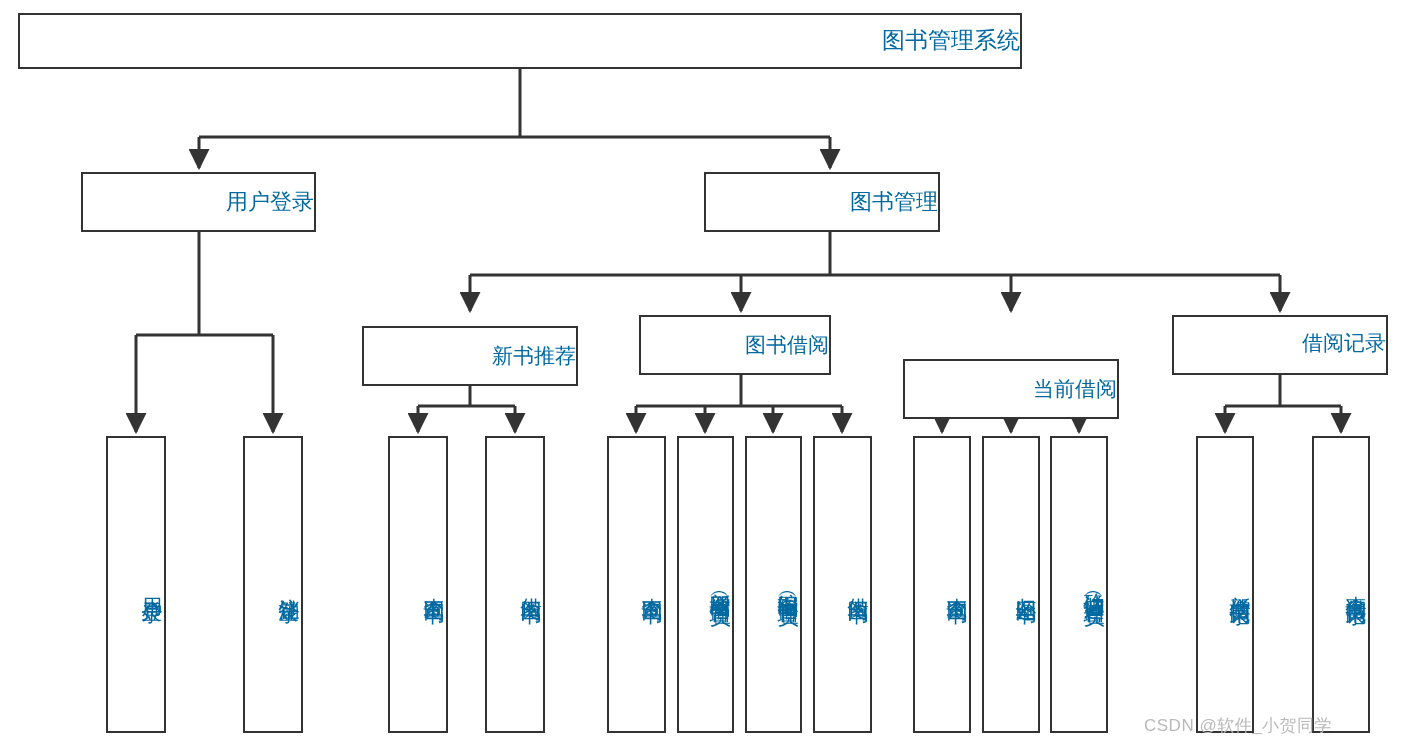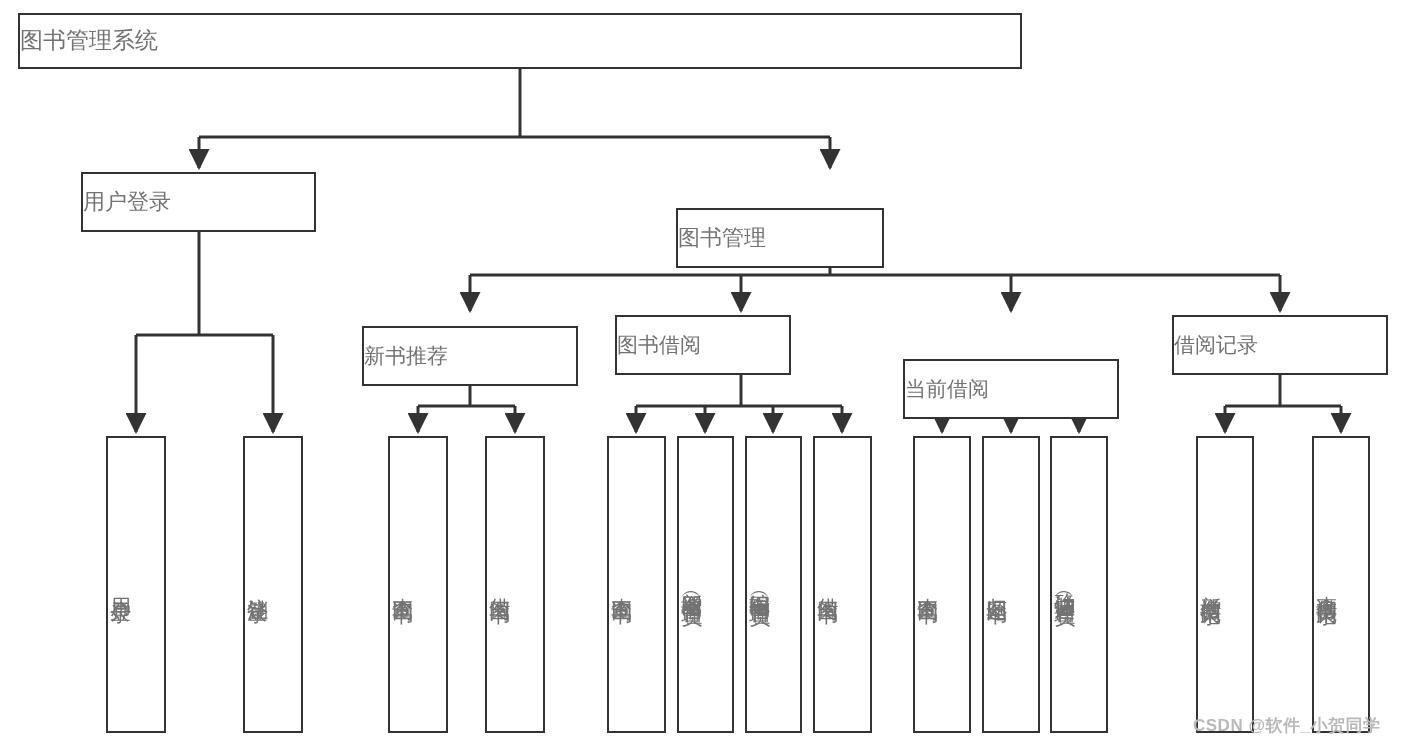--- a/index.html
+++ b/index.html
@@ -25,22 +25,22 @@
     height: 747px;
     pointer-events: none;
   }
   .node {
     position: absolute;
     box-sizing: border-box;
     border: 2px solid #333333;
     background: #ffffff;
     display: flex;
     align-items: center;
-    justify-content: flex-start;
-    color: #737373;
+    justify-content: flex-end;
+    color: #0369a1;
     overflow: hidden;
   }
   .node.root  { font-size: 23px; }
   .node.lvl2  { font-size: 22px; }
   .node.lvl3  { font-size: 21px; }
   .node.leaf  { font-size: 21px; }
   .node .label {
     line-height: 1.18;
     text-align: center;
     white-space: nowrap;
@@ -114,34 +114,34 @@
     </g>
   </svg>
 
   <div class="node root" style="left:18px; top:13px; width:1004px; height:56px;">
     <span class="label">图书管理系统</span>
   </div>
 
   <div class="node lvl2" style="left:81px; top:172px; width:235px; height:60px;">
     <span class="label">用户登录</span>
   </div>
-  <div class="node lvl2" style="left:676px; top:172px; width:208px; height:60px;margin-top:36px;">
+  <div class="node lvl2" style="left:704px; top:172px; width:236px; height:60px;">
     <span class="label">图书管理</span>
   </div>
 
   <div class="node lvl3" style="left:362px; top:326px; width:216px; height:60px;">
     <span class="label">新书推荐</span>
   </div>
-  <div class="node lvl3" style="left:615px; top:315px; width:176px; height:60px;">
+  <div class="node lvl3" style="left:639px; top:315px; width:192px; height:60px;">
     <span class="label">图书借阅</span>
   </div>
   <div class="node lvl3" style="left:903px; top:315px; width:216px; height:60px;margin-top:44px;">
     <span class="label">当前借阅</span>
   </div>
-  <div class="node lvl3" style="left:1172px; top:315px; width:216px; height:60px;">
+  <div class="node lvl3" style="left:1172px; top:315px; width:216px; height:60px;font-family:Liberation Mono, monospace;">
     <span class="label">借阅记录</span>
   </div>
 
   <div class="node leaf" style="left:106px; top:436px; width:60px; height:297px;">
     <span class="label">用户登录</span>
   </div>
   <div class="node leaf" style="left:243px; top:436px; width:60px; height:297px;">
     <span class="label">注销登录</span>
   </div>
 
@@ -175,15 +175,15 @@
     <span class="label">确认归还（管理员）</span>
   </div>
 
   <div class="node leaf" style="left:1196px; top:436px; width:58px; height:297px;">
     <span class="label">新增借阅记录</span>
   </div>
   <div class="node leaf" style="left:1312px; top:436px; width:58px; height:297px;">
     <span class="label">查询借阅记录</span>
   </div>
 
-  <div class="watermark" style="left:1193px; top:714px;font-weight:bold;">CSDN @软件_小贺同学</div>
+  <div class="watermark" style="left:1144px; top:714px;">CSDN @软件_小贺同学</div>
 
 </div>
 
 </body></html>

